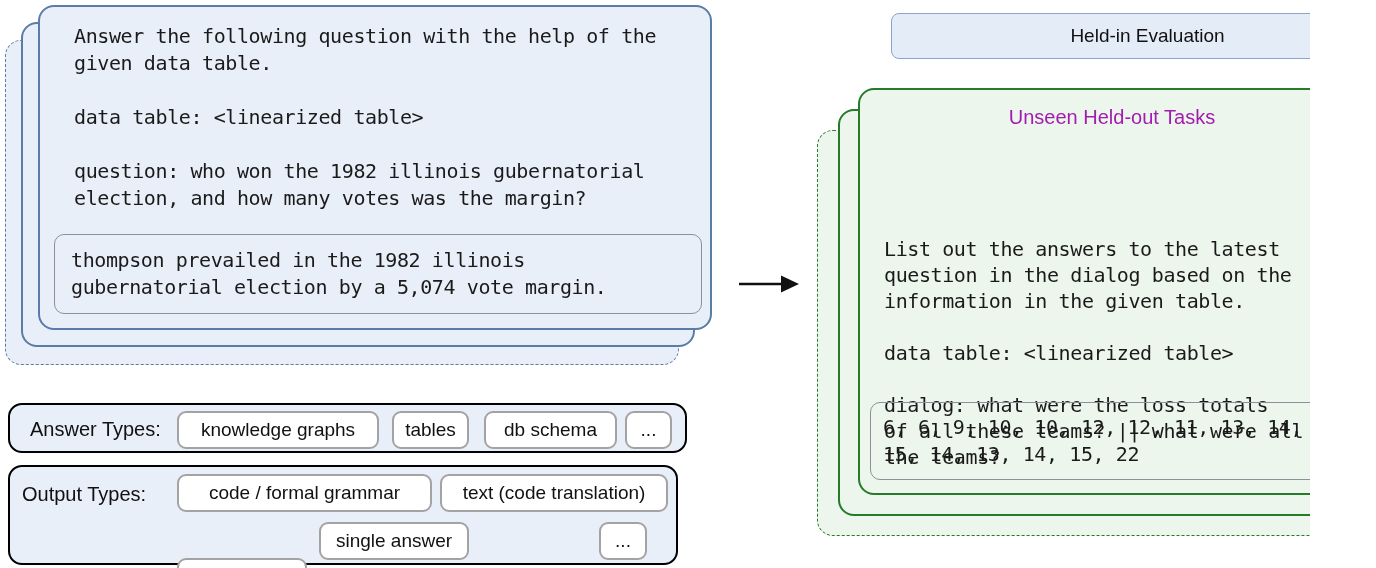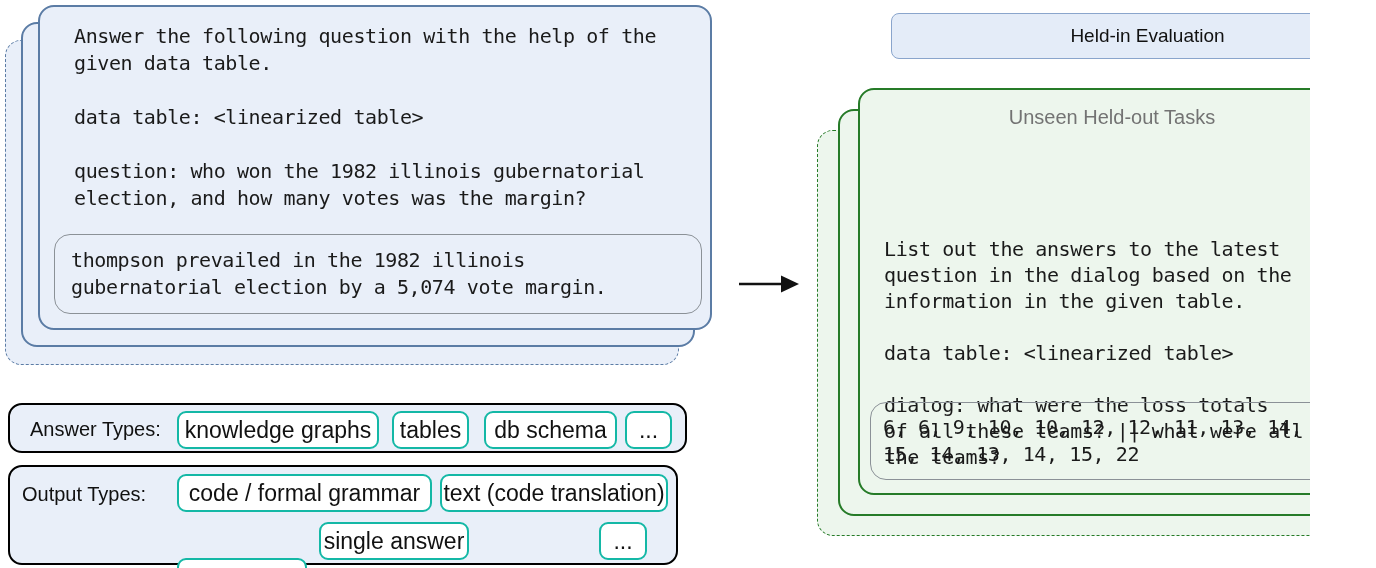--- a/index.html
+++ b/index.html
@@ -20,52 +20,52 @@
   .green-front{left:858px;top:88px;width:508px;height:407px;}
   
   pre.mono{
     margin:0;font-family:"DejaVu Sans Mono",monospace;font-size:20px;
     color:#1a1a1a;letter-spacing:-0.4px;
   }
   .blue-front pre.prompt{position:absolute;left:34px;top:16px;line-height:27px;}
   .green-front pre.prompt{position:absolute;left:24px;top:146px;line-height:26px;}
   
   .answer-box{
-    position:absolute;box-sizing:border-box;border:1.5px solid #8b9197;border-radius:16px;
+    position:absolute;box-sizing:border-box;border:1.5px solid #8b9197;border-radius:10px;
   }
   .blue-front .answer-box{left:14px;top:227px;width:648px;height:80px;}
   .blue-front .answer-box pre{position:absolute;left:16px;top:12px;line-height:27px;}
   .green-front .answer-box{left:10px;top:312px;width:482px;height:78px;}
   .green-front .answer-box pre{position:absolute;left:12px;top:11px;line-height:27px;}
   
   .green-title{
     position:absolute;left:0;top:16px;width:100%;text-align:center;
-    font-size:20px;color:#737373;
+    font-size:20px;color:#a21caf;
   }
   .headerbar{
     position:absolute;left:891px;top:13px;width:513px;height:46px;box-sizing:border-box;
     background:#e4ecf8;border:1.5px solid #8aa5cc;border-radius:8px;
     display:flex;align-items:center;justify-content:center;font-size:19px;
   }
   
   .arrow{position:absolute;left:733px;top:266px;}
   
   .typebox{
     position:absolute;box-sizing:border-box;background:#e9eff9;
     border:2px solid #000;border-radius:14px;
   }
   .typebox.input{left:8px;top:403px;width:679px;height:50px;}
   .typebox.output{left:8px;top:465px;width:670px;height:100px;padding-left:7px;}
   .typelabel{position:absolute;font-size:20px;color:#111;white-space:nowrap;}
   .input .typelabel{left:20px;top:13px;}
   .output .typelabel{left:12px;top:16px;}
   .pill{
-    position:absolute;box-sizing:border-box;background:#ffffff;border:2px solid #14b8a6;
+    position:absolute;box-sizing:border-box;background:#ffffff;border:2px solid #a3a3a3;
     border-radius:9px;height:38px;display:flex;align-items:center;justify-content:center;
-    font-size:23px;color:#111;white-space:nowrap;
+    font-size:19px;color:#111;white-space:nowrap;
   }
 </style>
 </head>
 <body>
 
 <div class="canvas">
 
   <div class="card blue dashed blue-g2"></div>
   <div class="card blue blue-g1"></div>
   <div class="card blue blue-front">

